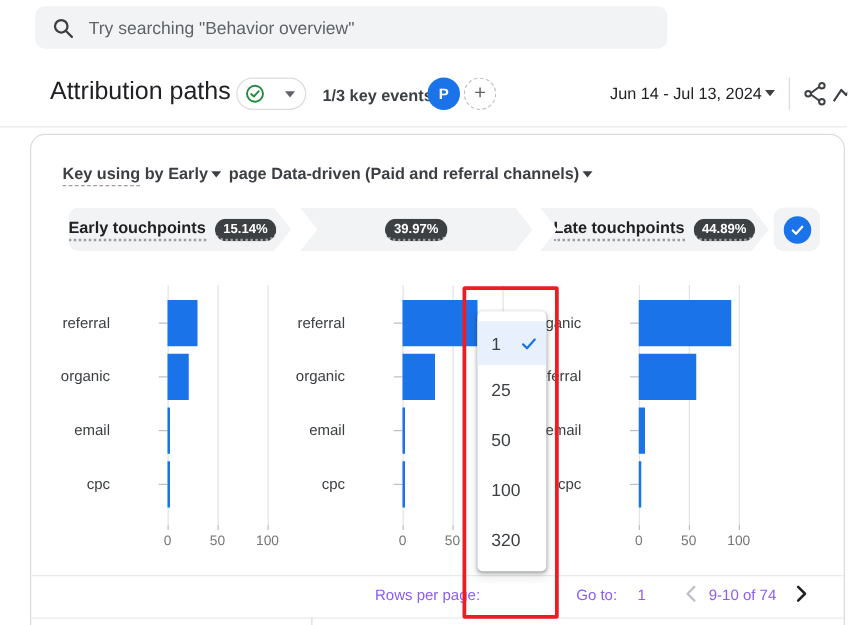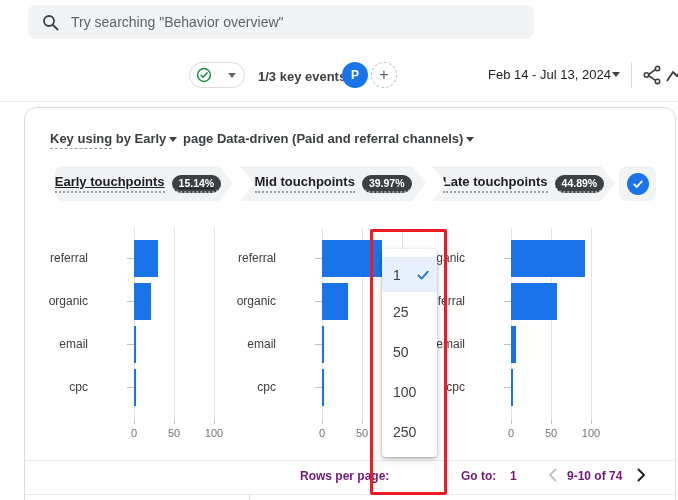--- a/index.html
+++ b/index.html
@@ -52,21 +52,21 @@
   .controls .caret { margin:0 2px 1px 3px; border-top-color:#3c4043; }
   
   .tp-seg { position:absolute; top:166px; height:35px; background:#f1f3f4;
             display:flex; align-items:center; justify-content:center; gap:7px; font-size:13px;
             font-weight:700; color:#202124; }
   .tp-seg .lbl { border-bottom:2px dotted #9aa0a6; padding-bottom:2px; white-space:nowrap; }
   .tp-badge { background:#3c4043; color:#fff; font-size:10.5px; font-weight:700;
               padding:2px 7px; border-radius:9px; border-bottom:2px dotted #9aa0a6; }
   .tp1 { left:55px; width:178px; padding-right:12px;
          clip-path:polygon(0 0, calc(100% - 14px) 0, 100% 50%, calc(100% - 14px) 100%, 0 100%);
-         border-radius:8px 0 0 8px;text-decoration:underline; }
+         border-radius:8px 0 0 8px; }
   .tp2 { left:240px; width:186px; padding-right:8px; padding-left:8px;
          clip-path:polygon(0 0, calc(100% - 14px) 0, 100% 50%, calc(100% - 14px) 100%, 0 100%, 14px 50%); }
   .tp3 { left:432px; width:183px; padding-right:8px; padding-left:8px;
          clip-path:polygon(0 0, calc(100% - 14px) 0, 100% 50%, calc(100% - 14px) 100%, 0 100%, 14px 50%); }
   .tp-check-box { position:absolute; left:619px; top:166px; width:37px; height:35px;
                   background:#f1f3f4; border-radius:8px; display:flex; align-items:center; justify-content:center; }
   .blue-check { width:22px; height:22px; border-radius:50%; background:#1a73e8;
                 display:flex; align-items:center; justify-content:center; }
   
   .chart { position:absolute; top:228px; width:205px; height:215px; }
@@ -78,21 +78,21 @@
   .bar { position:absolute; height:37px; }
   
   .dd-panel { position:absolute; left:382px; top:249px; width:55px; height:208px; background:#fff;
               border-radius:4px; box-shadow:0 1px 3px rgba(0,0,0,.3), 0 4px 8px rgba(60,64,67,.15);
               padding-top:8px; z-index:5; }
   .dd-item { height:40px; display:flex; align-items:center; padding-left:11px; font-size:14px; color:#3c4043; }
   .dd-item.sel { height:35px; background:#e8f0fe; justify-content:space-between; padding-right:7px; }
   
   .pg-rule-top { position:absolute; left:25px; top:460px; width:650px; height:1px; background:#e8eaed; }
   .pg-rule-bottom { position:absolute; left:25px; top:494px; width:650px; height:1px; background:#e8eaed; }
-  .pg-text { position:absolute; top:469px; font-size:12px; color:#701a75;font-weight:bold; }
+  .pg-text { position:absolute; top:469px; font-size:12px; color:#8b5cf6; }
   .rows-select { position:absolute; left:388px; top:463px; width:54px; height:27px; background:#e8eaed;
                  border-radius:4px 4px 0 0; display:flex; align-items:center; justify-content:center; gap:8px;
                  font-size:12px; color:#3c4043; }
   .pg-chev { position:absolute; top:468px; }
   .tbl-col-rule { position:absolute; left:249px; top:494px; width:1px; height:6px; background:#dadce0; }
   
   .annotation-rect { position:absolute; left:370px; top:229px; width:77px; height:266px;
                      border:3px solid #ED1C24; border-radius:2px; z-index:10; pointer-events:none; }
 </style>
 </head>
@@ -101,34 +101,35 @@
 <div class="screen">
 
   <div class="searchfield">
     <svg width="17" height="17" viewBox="0 0 17 17">
       <circle cx="7" cy="7" r="5" fill="none" stroke="#3c4043" stroke-width="1.8"></circle>
       <line x1="11" y1="11" x2="15.5" y2="15.5" stroke="#3c4043" stroke-width="1.8" stroke-linecap="round"></line>
     </svg>
     <input placeholder="Try searching &quot;Behavior overview&quot;" style="">
   </div>
 
+  <div class="page-title">Attribution paths</div>
   <div class="status-pill">
     <svg width="16" height="16" viewBox="0 0 16 16">
       <circle cx="8" cy="8" r="6.4" fill="none" stroke="#1e8e3e" stroke-width="1.5"></circle>
       <polyline points="5,8.2 7.1,10.2 11,5.9" fill="none" stroke="#1e8e3e" stroke-width="1.5" stroke-linecap="round" stroke-linejoin="round"></polyline>
     </svg>
     <span class="caret"></span>
   </div>
   <div class="keyevents">
     <span>1/3 key events</span>
     <span class="caret" style="border-top-color:#3c4043"></span>
   </div>
   <div class="avatar">P</div>
   <div class="add-btn">+</div>
-  <div class="date-text">Feb 14 - Jul 13, 2024</div>
+  <div class="date-text">Jun 14 - Jul 13, 2024</div>
   <span class="caret date-caret" style="border-top-color:#3c4043"></span>
   <div class="hdr-divider"></div>
   <svg class="hdr-icon" style="left:641px" width="22" height="22" viewBox="0 0 24 24">
     <g fill="#fff" stroke="#3c4043" stroke-width="1.7">
       <line x1="7.5" y1="12" x2="16.5" y2="5.5"></line>
       <line x1="7.5" y1="12" x2="16.5" y2="18.5"></line>
       <circle cx="18" cy="5" r="2.4"></circle>
       <circle cx="6" cy="12" r="2.4"></circle>
       <circle cx="18" cy="19" r="2.4"></circle>
     </g>
@@ -147,21 +148,20 @@
     <span>Early</span><span class="caret"></span>
     <span>page</span>
     <span>Data-driven (Paid and referral channels)</span><span class="caret"></span>
   </div>
 
   <div class="tp-seg tp1">
     <span class="lbl">Early touchpoints</span>
     <span class="tp-badge">15.14%</span>
   </div>
   <div class="tp-seg tp2">
-    <span class="lbl">Mid touchpoints</span>
     <span class="tp-badge">39.97%</span>
   </div>
   <div class="tp-seg tp3">
     <span class="lbl">Late touchpoints</span>
     <span class="tp-badge">44.89%</span>
   </div>
   <div class="tp-check-box">
     <span class="blue-check">
       <svg width="12" height="12" viewBox="0 0 12 12">
           <polyline points="2.2,6.4 4.8,9 9.8,3.4" fill="none" stroke="#fff" stroke-width="1.8" stroke-linecap="round" stroke-linejoin="round"></polyline>
@@ -249,21 +249,21 @@
       <div class="dd-item">
         <span>25</span>
       </div>
       <div class="dd-item">
         <span>50</span>
       </div>
       <div class="dd-item">
         <span>100</span>
       </div>
       <div class="dd-item">
-        <span>250</span>
+        <span>320</span>
       </div>
     </div>
 
   <div class="pg-rule-top"></div>
   <div class="pg-text" style="left:300px">Rows per page:</div>
   <div class="pg-text" style="left:461px">Go to:</div>
   <div class="pg-text" style="left:510px">1</div>
   <svg class="pg-chev" style="left:548px" width="10" height="14" viewBox="0 0 10 14">
     <polyline points="7.5,1.5 2,7 7.5,12.5" fill="none" stroke="#bdc1c6" stroke-width="1.8" stroke-linejoin="round" stroke-linecap="round"></polyline>
   </svg>

